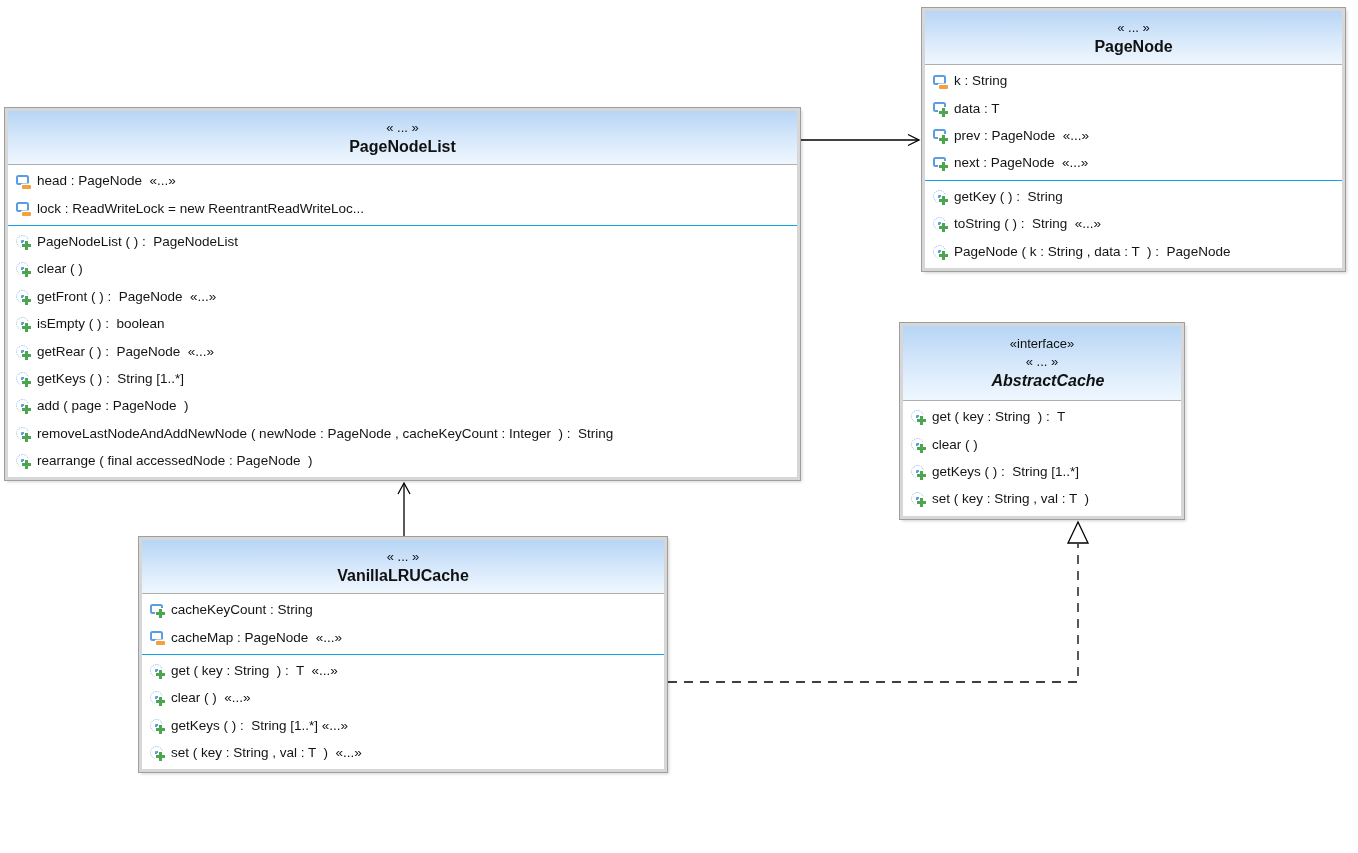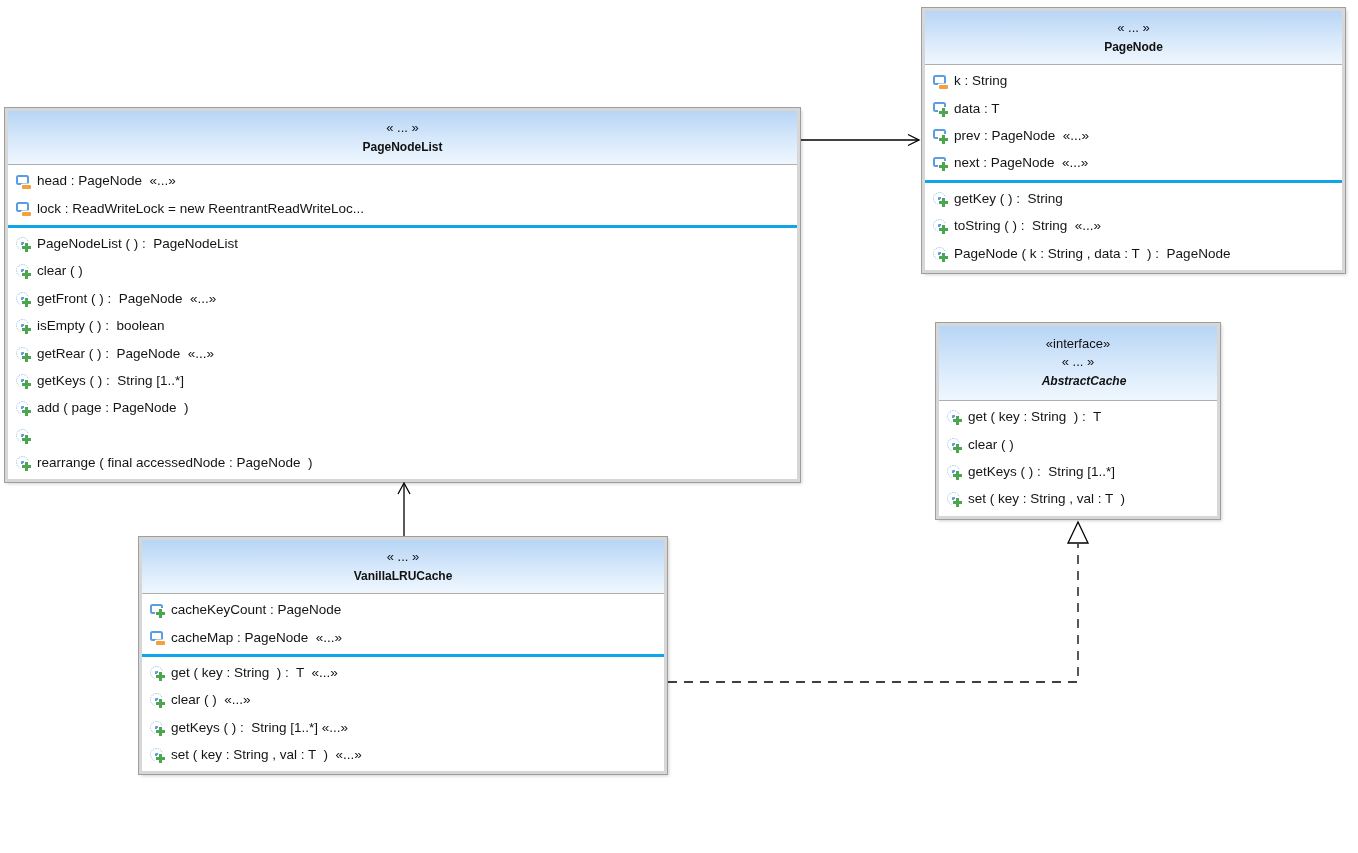--- a/index.html
+++ b/index.html
@@ -16,24 +16,24 @@
     box-sizing:border-box;
   }
   .hdr{
     display:flex;flex-direction:column;justify-content:center;align-items:center;
     border-bottom:1px solid #aeaeae;
     background:linear-gradient(180deg,#b7d5f5 0%,#d8e9fb 55%,#eff7fe 100%);
   }
   .hdr2{height:53px;}
   .hdr3{height:74px;}
   .stereo{font-size:13px;line-height:18px;color:#111;}
-  .cname{font-size:12px;line-height:20px;font-weight:bold;color:#111;}
+  .cname{font-size:16px;line-height:20px;font-weight:bold;color:#111;}
   .node.iface .cname{font-style:italic;margin-left:12px;}
   .sec{padding:2px 0 3px 0;}
-  .sec.fields{border-bottom:3px solid #0ea5e9;text-align:center;}
+  .sec.fields{border-bottom:1px solid #0ea5e9;text-align:center;}
   .row{height:27.4px;display:flex;align-items:center;padding:0 8px 0 7px;font-size:13.5px;color:#141414;}
   .mtext{white-space:pre;}
 
   
   .ic{position:relative;display:inline-block;width:17px;height:16px;flex:0 0 17px;margin-right:5px;}
   .ic-field i{position:absolute;left:1px;top:2px;width:9px;height:6px;border:2px solid #5b9ce5;border-radius:2.5px;}
   .ic-method::before{content:"";position:absolute;left:1px;top:1.5px;width:11px;height:11px;border:1.6px dotted #8abaf0;border-radius:50%;}
   .ic-method i{position:absolute;left:6px;top:6.5px;width:2px;height:2px;border:2px solid #5b9ce5;border-radius:1px;}
   .ic.pub::after{
     content:"";position:absolute;right:0;bottom:-1.5px;width:11px;height:11px;
@@ -117,20 +117,21 @@
         <div class="row">
           <span class="ic ic-method pub">
             <i></i>
           </span>
           <span class="mtext">add ( page : PageNode  )</span>
         </div>
         <div class="row">
           <span class="ic ic-method pub">
             <i></i>
           </span>
+          <span class="mtext">removeLastNodeAndAddNewNode ( newNode : PageNode , cacheKeyCount : Integer  ) :  String</span>
         </div>
         <div class="row">
           <span class="ic ic-method pub">
             <i></i>
           </span>
           <span class="mtext">rearrange ( final accessedNode : PageNode  )</span>
         </div>
       </div>
   </div>
 
@@ -180,21 +181,21 @@
         </div>
         <div class="row">
           <span class="ic ic-method pub">
             <i></i>
           </span>
           <span class="mtext">PageNode ( k : String , data : T  ) :  PageNode</span>
         </div>
       </div>
   </div>
 
-  <div class="node iface" style="left:936px;top:323px;width:284px;">
+  <div class="node iface" style="left:900px;top:323px;width:284px;">
     <div class="hdr hdr3">
       <div class="stereo">«interface»</div>
       <div class="stereo">« ... »</div>
       <div class="cname">AbstractCache</div>
     </div>
     <div class="sec methods">
         <div class="row">
           <span class="ic ic-method pub">
             <i></i>
           </span>
@@ -224,21 +225,21 @@
   <div class="node" style="left:139px;top:537px;width:528px;">
     <div class="hdr hdr2">
       <div class="stereo">« ... »</div>
       <div class="cname">VanillaLRUCache</div>
     </div>
     <div class="sec fields">
         <div class="row">
           <span class="ic ic-field pub">
             <i></i>
           </span>
-          <span class="mtext">cacheKeyCount : PageNode</span>
+          <span class="mtext">cacheKeyCount : String</span>
         </div>
         <div class="row">
           <span class="ic ic-field pkg">
             <i></i>
           </span>
           <span class="mtext">cacheMap : PageNode  «...»</span>
         </div>
       </div>
     <div class="sec methods">
         <div class="row">

